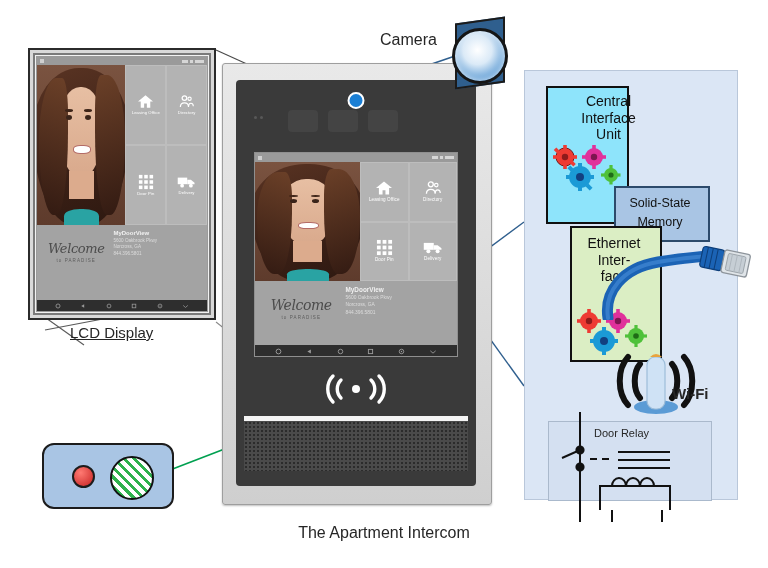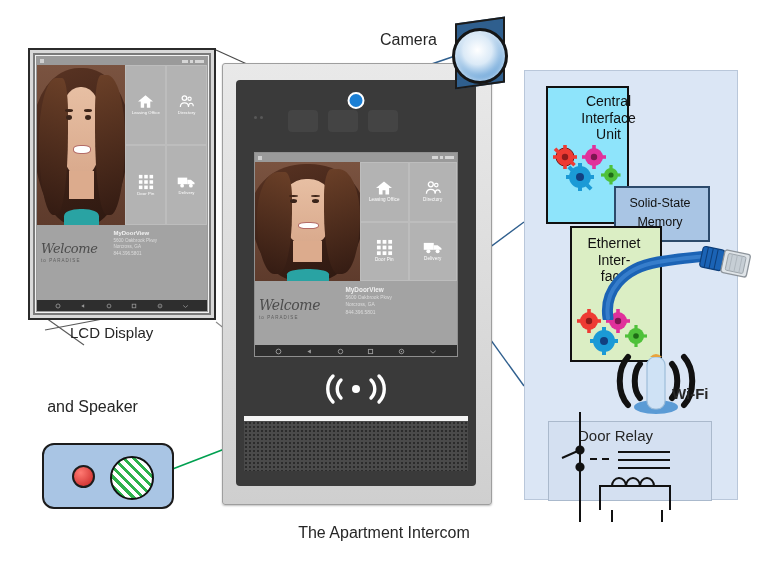--- a/index.html
+++ b/index.html
@@ -38,21 +38,21 @@
   .tile{width:50%;box-sizing:border-box;border:1px solid #bdbdbd;
     background:#b3b3b3;display:flex;flex-direction:column;
     align-items:center;justify-content:center;gap:2px;}
   .tile svg{display:block;}
   .tile .tlabel{font-size:4.2px;color:#ffffff;line-height:1;letter-spacing:.1px;
     text-align:center;}
 
   .info-strip{flex:1 1 auto;background:#a3a3a3;display:flex;padding:5px 4px 0 4px;
     box-sizing:border-box;}
   .welcome-blk{width:44%;display:flex;flex-direction:column;
-    justify-content:flex-start;padding-top:12px;}
+    align-items:center;justify-content:flex-start;padding-top:12px;}
   .welcome-script{font-family:"DejaVu Serif", serif;font-style:italic;
     font-size:13px;color:#4c4c4c;line-height:1;letter-spacing:-.4px;}
   .welcome-sub{font-size:4.5px;color:#5c5c5c;letter-spacing:1.1px;margin-top:3px;}
   .addr-blk{width:56%;padding-left:2px;}
   .addr-name{font-size:6px;font-weight:bold;color:#f0f0f0;line-height:1.3;}
   .addr-line{font-size:4.6px;color:#dcdcdc;line-height:1.45;}
 
   .navbar{height:11px;background:#2e2e2e;display:flex;align-items:center;
     justify-content:space-around;padding:0 8px;}
 
@@ -280,21 +280,21 @@
               <circle cx="5" cy="5" r="1" fill="#9a9a9a"></circle>
             </svg>
           <svg width="7" height="6" viewBox="0 0 12 10">
               <path d="M2 4 L6 7.5 L10 4" fill="none" stroke="#9a9a9a" stroke-width="1.3"></path>
             </svg>
         </div>
       </div>
     </div>
   </div>
 
-  <div class="abs lbl" id="lcd-display-label" style="left:70px;top:324px;">LCD Display</div>
+  <div class="abs lbl" id="lcd-display-label" style="left:70px;top:324px;text-decoration:underline;">LCD Display</div>
 
   <div class="abs" id="intercom"></div>
   <div class="abs" id="intercom-bezel">
 
     <span class="cam-dot"></span>
     <span class="sensor-dots">
         <i></i>
         <i></i>
       </span>
     <span class="ghost-btn" style="left:52px"></span>
@@ -421,21 +421,20 @@
 
     <div class="grille-sep"></div>
     <div class="grille"></div>
   </div>
 
   <div class="abs" id="camera-plate"></div>
   <div class="abs" id="camera-lens"></div>
   <div class="abs lbl" id="camera-label" style="font-size:16px;">Camera</div>
 
   <div class="abs lbl lbl-c" id="audio-label" style="font-size:16px;line-height:1.5;">
-    <div>and Speaker</div>
   </div>
   <div class="abs" id="audio-box"></div>
   <div class="abs" id="mic-dot"></div>
   <div class="abs" id="speaker-dot"></div>
 
 
   <div class="abs" id="pi-panel"></div>
 
   <div class="abs" id="cpu-box"></div>
   <div class="abs box-txt" id="cpu-text">
@@ -572,21 +571,21 @@
       <path d="M76 12 C87 24, 87 48, 76 60"></path>
       <path d="M64 19 C71 27, 71 45, 64 53"></path>
     </g>
     <ellipse cx="48" cy="62" rx="22" ry="7" fill="#5b9bd5"></ellipse>
     <rect x="39" y="12" width="18" height="52" rx="8" fill="#cfe2f5" stroke="#9dbdd9" stroke-width="1.2"></rect>
     <path d="M42 12 q6 -6 12 0" fill="#e8a33d"></path>
   </svg>
   <div class="abs lbl" id="wifi-label" style="font-size:15px;">Wi-Fi</div>
 
   <div class="abs" id="relay-box"></div>
-  <div class="abs lbl" id="relay-label" style="font-size:15px;">Door Relay</div>
+  <div class="abs lbl" id="relay-label" style="font-size:11px;margin-left:16px;">Door Relay</div>
   <svg class="abs" style="left:540px;top:412px;" width="180" height="110" viewBox="0 0 180 110">
     <g stroke="#111111" stroke-width="2" fill="none">
       <line x1="40" y1="0" x2="40" y2="98"></line>
       <line x1="22" y1="46" x2="40" y2="38"></line>
       <circle cx="40" cy="38" r="3.6" fill="#111"></circle>
       <circle cx="40" cy="55" r="3.6" fill="#111"></circle>
       <line x1="50" y1="47" x2="58" y2="47" stroke-dasharray="7 6"></line>
       <line x1="62" y1="47" x2="72" y2="47" stroke-dasharray="7 6"></line>
       <line x1="78" y1="40" x2="130" y2="40"></line>
       <line x1="78" y1="48" x2="130" y2="48"></line>

